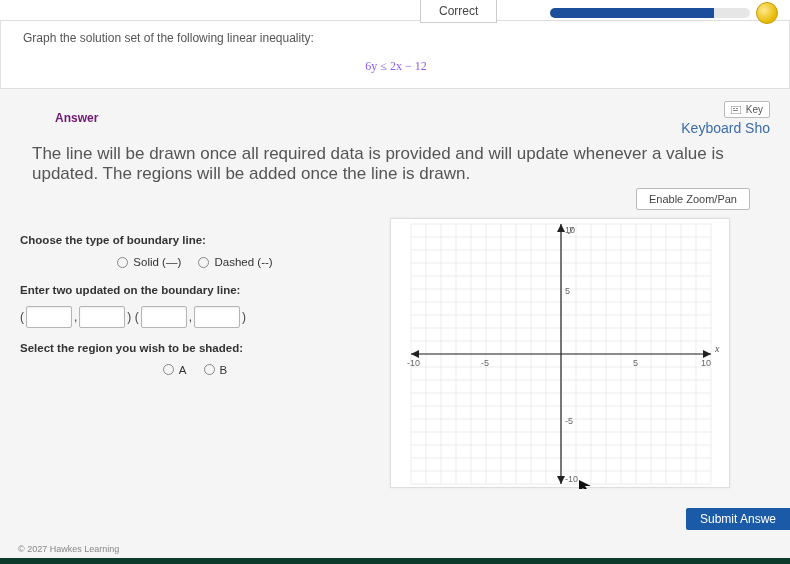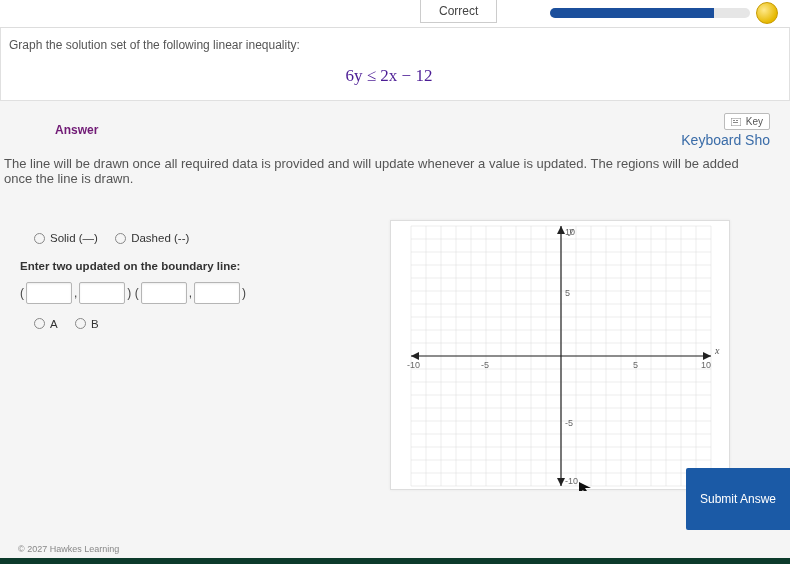--- a/index.html
+++ b/index.html
@@ -6,21 +6,21 @@
   body {
     font-family: Arial, "Helvetica Neue", sans-serif;
     background: #f5f5f5;
     color: #333;
     width: 790px;
     height: 564px;
     overflow: hidden;
     position: relative;
   }
   .topbar {
-    height: 28px;
+    height: 21px;
     background: #fff;
     border-bottom: 1px solid #ddd;
     display: flex;
     align-items: center;
     position: relative;
   }
   .correct-box {
     position: absolute;
     left: 420px;
     top: 0;
@@ -53,31 +53,31 @@
     width: 22px;
     height: 22px;
     border-radius: 50%;
     background: radial-gradient(circle at 35% 35%, #ffe98a, #e6b800 70%);
     border: 1px solid #c79a00;
   }
   .question-panel {
     background: #fff;
     border: 1px solid #e0e0e0;
     border-top: none;
-    padding: 10px 20px 14px 8px;
+    padding: 10px 20px 14px 22px;
   }
   .q-instruction {
     font-size: 12px;
     color: #555;
   }
   .q-formula {
     text-align: center;
-    font-size: 17px;
+    font-size: 12px;
     margin-top: 14px;
-    color: #4c1d95;
+    color: #8b5cf6;
     font-family: "Times New Roman", serif;
   }
   .answer-bar {
     display: flex;
     justify-content: space-between;
     align-items: center;
     padding: 10px 20px 2px 20px;
   }
   .answer-label {
     font-size: 12px;
@@ -96,40 +96,40 @@
     border-radius: 2px;
   }
   .kb-btn svg { vertical-align: middle; margin-right: 2px; }
   .kb-link {
     display: block;
     font-size: 14px;
     color: #3a6ca8;
     margin-top: 2px;
   }
   .helper-text {
-    font-size: 13px;
+    font-size: 17px;
     color: #555;
-    padding: 6px 20px 4px 4px;
+    padding: 6px 20px 4px 32px;
   }
   .work-area {
     display: flex;
     gap: 20px;
     padding: 0 20px;
   }
   .controls {
     flex: 0 0 350px;
     padding-top: 36px;
     font-size: 11.5px;
     color: #333;
   }
   .controls .section-title {
     font-weight: bold;
     margin: 10px 0 10px 0;
   }
-  .radio-row { margin: 6px 0 14px 14px; }
+  .radio-row { margin: 6px 0 14px 14px; text-align: center; }
   .radio-opt {
     display: inline-flex;
     align-items: center;
     gap: 5px;
     margin-right: 14px;
     font-size: 11.5px;
   }
   .radio-circle {
     width: 11px; height: 11px;
     border: 1px solid #888;
@@ -188,21 +188,21 @@
     fill: #666;
   }
   .submit-btn {
     position: absolute;
     right: 0;
     bottom: 34px;
     background: #1b5aa6;
     color: #fff;
     font-size: 12px;
     border: none;
-    padding: 24px 14px;
+    padding: 4px 14px;
     border-radius: 2px 0 0 2px;
   }
   .footer {
     position: absolute;
     left: 0;
     bottom: 0;
     width: 100%;
     height: 26px;
   }
   .copyright {
@@ -250,20 +250,21 @@
       <span>Key</span>
     </span>
     <span class="kb-link">Keyboard Sho</span>
   </div>
 </div>
 
 <div class="helper-text">The line will be drawn once all required data is provided and will update whenever a value is updated. The regions will be added once the line is drawn.</div>
 
 <div class="work-area">
   <div class="controls">
+    <div class="section-title">Choose the type of boundary line:</div>
     <div class="radio-row">
       <span class="radio-opt">
         <span class="radio-circle"></span>
         <span>Solid (—)</span>
       </span>
       <span class="radio-opt">
         <span class="radio-circle"></span>
         <span>Dashed (--)</span>
       </span>
     </div>
@@ -274,33 +275,35 @@
       <span class="num-input"></span>
       <span class="paren">,</span>
       <span class="num-input"></span>
       <span class="paren">) (</span>
       <span class="num-input"></span>
       <span class="paren">,</span>
       <span class="num-input"></span>
       <span class="paren">)</span>
     </div>
 
+    <div class="section-title">Select the region you wish to be shaded:</div>
     <div class="radio-row">
       <span class="radio-opt">
         <span class="radio-circle"></span>
         <span>A</span>
       </span>
       <span class="radio-opt">
         <span class="radio-circle"></span>
         <span>B</span>
       </span>
     </div>
   </div>
 
   <div class="graph-panel">
+    <button class="zoom-btn">Enable Zoom/Pan</button>
     <div class="graph-box">
       <svg width="340" height="270" viewBox="0 0 340 270">
         <g transform="translate(20,5)">
 
           <g stroke="#d8d8d8" stroke-width="0.5">
 
             <line x1="0" y1="0" x2="0" y2="260"></line>
               <line x1="15" y1="0" x2="15" y2="260"></line>
               <line x1="30" y1="0" x2="30" y2="260"></line>
               <line x1="45" y1="0" x2="45" y2="260"></line>

